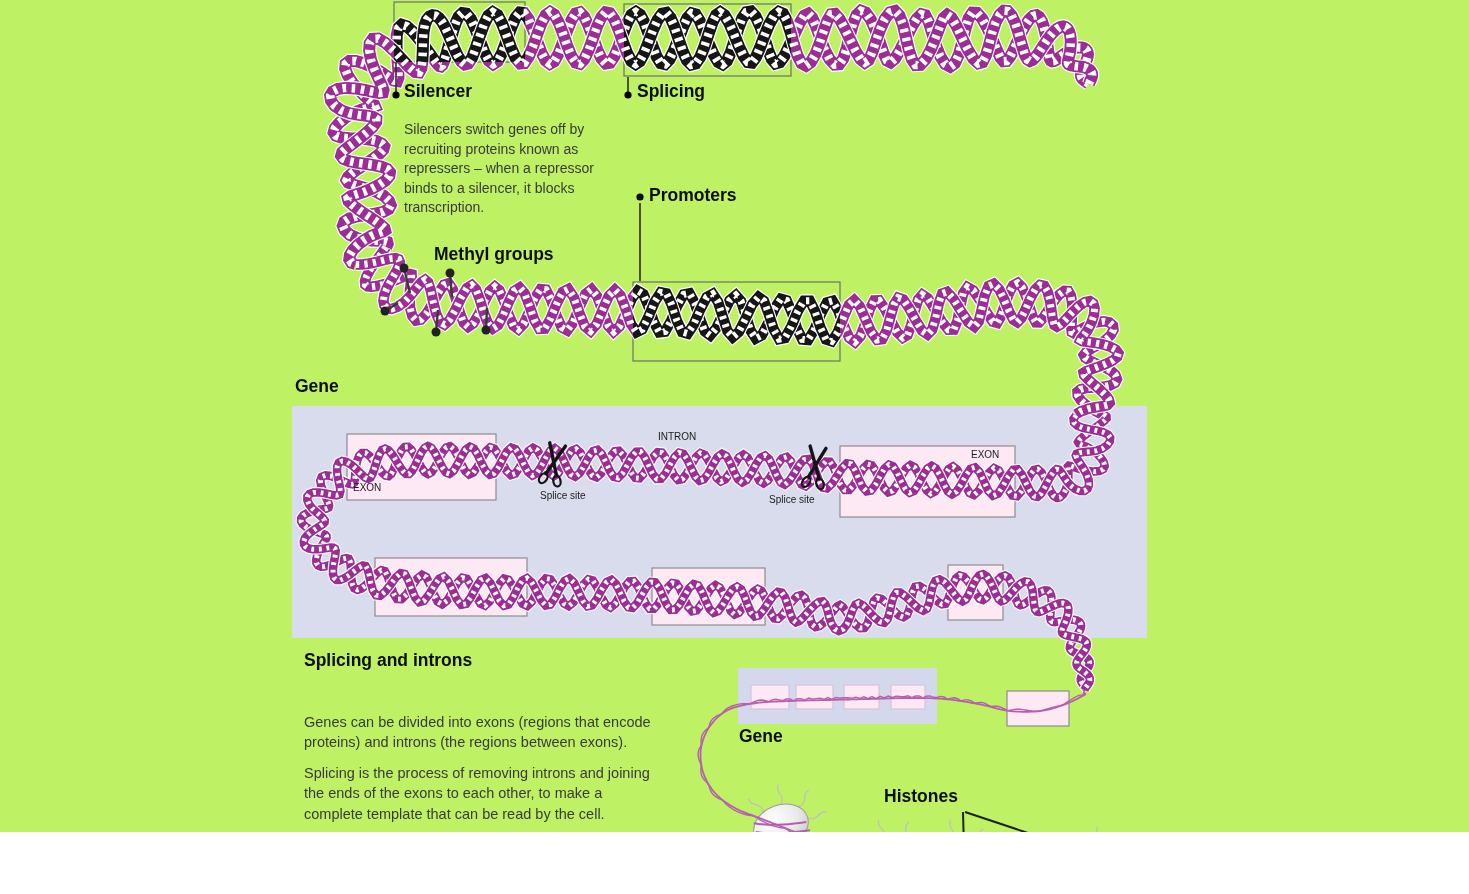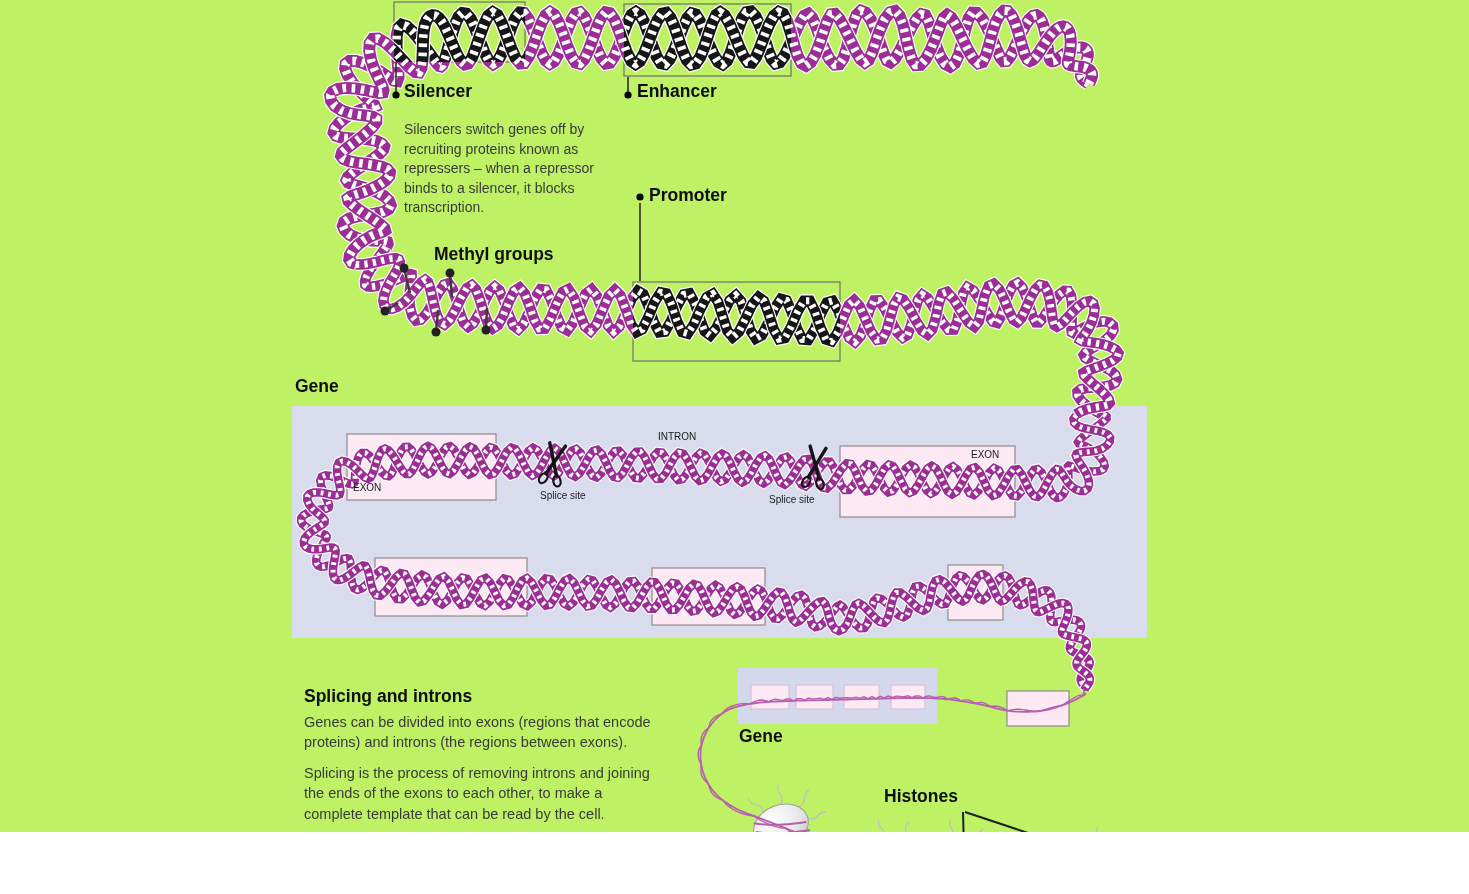--- a/index.html
+++ b/index.html
@@ -194,30 +194,30 @@
       <rect x="1011" y="873.8" width="6.5" height="4.4" rx="2" fill="#e98fc6"></rect>
       <rect x="1021" y="873.8" width="6.5" height="4.4" rx="2" fill="#e98fc6"></rect>
       <rect x="1031" y="873.8" width="6.5" height="4.4" rx="2" fill="#e98fc6"></rect>
     </svg>
   <div class="lbl h" style="left:404px;top:81px">Silencer</div>
   <div class="lbl body" style="left:404px;top:120px">Silencers switch genes off by
 recruiting proteins known as
 repressers – when a repressor
 binds to a silencer, it blocks
 transcription.</div>
-  <div class="lbl h" style="left:637px;top:81px">Enhancer</div>
-  <div class="lbl h" style="left:649px;top:185px">Promoter</div>
+  <div class="lbl h" style="left:637px;top:81px">Splicing</div>
+  <div class="lbl h" style="left:649px;top:185px">Promoters</div>
   <div class="lbl h" style="left:434px;top:244px">Methyl groups</div>
   <div class="lbl h" style="left:295px;top:376px">Gene</div>
   <div class="lbl tag" style="left:353px;top:482px">EXON</div>
   <div class="lbl tag" style="left:971px;top:449px">EXON</div>
   <div class="lbl tag" style="left:658px;top:431px">INTRON</div>
   <div class="lbl tag" style="left:540px;top:490px">Splice site</div>
   <div class="lbl tag" style="left:769px;top:494px">Splice site</div>
-  <div class="lbl h" style="left:304px;top:686px">Splicing and introns</div>
+  <div class="lbl h" style="left:304px;top:650px">Splicing and introns</div>
   <div class="lbl body" style="left:304px;top:712px;font-size:14.5px">Genes can be divided into exons (regions that encode
 proteins) and introns (the regions between exons).</div>
   <div class="lbl body" style="left:304px;top:763px;font-size:14.5px">Splicing is the process of removing introns and joining
 the ends of the exons to each other, to make a
 complete template that can be read by the cell.</div>
   <div class="lbl h" style="left:739px;top:726px">Gene</div>
   <div class="lbl h" style="left:884px;top:786px">Histones</div>
   <div class="lbl h" style="left:789px;top:870px">Gene</div>
 </div>
 

